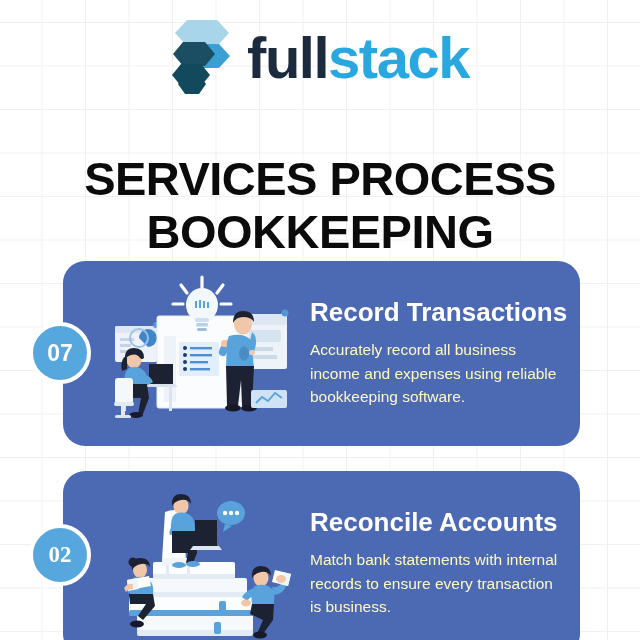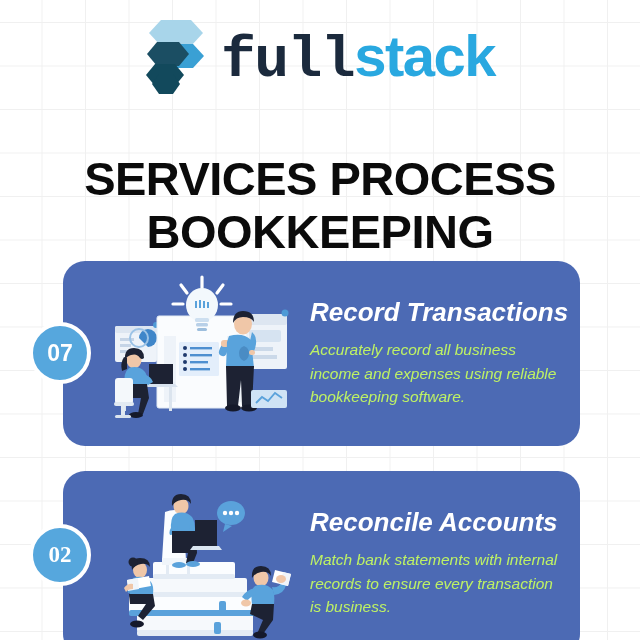--- a/index.html
+++ b/index.html
@@ -45,21 +45,21 @@
     height: 80px;
     flex: 0 0 auto;
   }
   .logo-word {
     font-size: 58px;
     font-weight: 700;
     letter-spacing: -1.5px;
     line-height: 1;
     white-space: nowrap;
   }
-  .logo-full { color: #1b2a3d; font-family: Liberation Mono, monospace; }
+  .logo-full { color: #1b2a3d; }
   .logo-stack { color: #29a8e0; }
 
   
   .title {
     position: absolute;
     top: 122px;
     left: 0;
     width: 640px;
     text-align: center;
     color: #0b0b0b;
@@ -88,34 +88,33 @@
     height: 160px;
     margin-left: 46px;
   }
   .card-illu svg { display: block; width: 100%; height: 100%; }
 
   .card-text {
     flex: 1 1 auto;
     padding-left: 16px;
     padding-right: 12px;
     color: #ffffff;
-    font-style: italic;
   }
   .card-heading {
     font-size: 26px;
     font-weight: 700;
     line-height: 1.1;
     margin-bottom: 11px;
     white-space: nowrap;
   }
   .card-body {
     font-size: 15.5px;
     font-weight: 400;
     line-height: 1.52;
-    color: #bef264;
+    color: #fef9c3;
   }
 
   
   .badge {
     position: absolute;
     width: 62px;
     height: 62px;
     border-radius: 50%;
     background: #56a7dd;
     border: 4px solid #ffffff;

